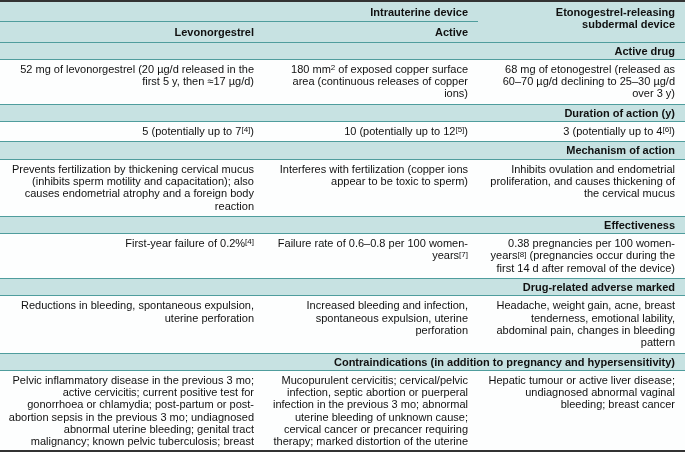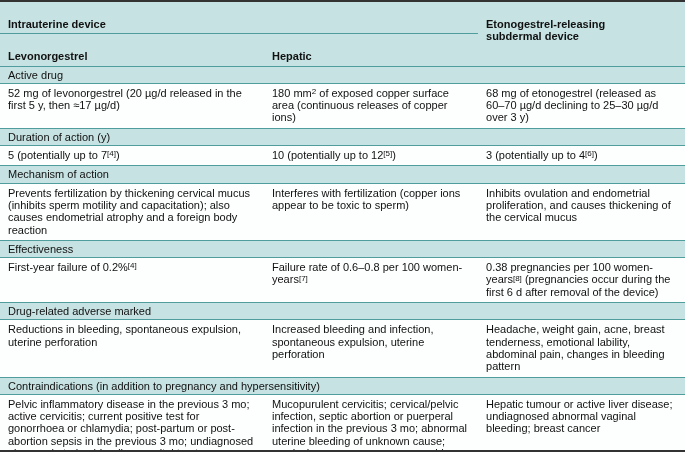--- a/index.html
+++ b/index.html
@@ -20,41 +20,41 @@
   }
   table.cmp {
     width: 100%;
     border-collapse: collapse;
     table-layout: fixed;
   }
   col.c1 { width: 264px; }
   col.c2 { width: 214px; }
   col.c3 { width: 207px; }
   th, td {
-    text-align: left;
+    text-align: right;
     vertical-align: top;
-    padding: 16px 10px 3px 8px;
+    padding: 4px 10px 3px 8px;
     line-height: 12.3px;
     font-weight: normal;
     word-wrap: break-word;
     margin-top: 30px;
   }
   thead th {
     background: var(--band, #c7e2e2);
     font-weight: bold;
   }
   th.group-th {
     border-bottom: 1px solid var(--rule, #4f9d9d);
   }
   tr.hdr2 th, th.implant-th {
     border-bottom: 1px solid var(--rule, #4f9d9d);
   }
   tbody tr.section td {
     background: var(--band, #c7e2e2);
-    font-weight: normal;
+    font-weight: bold;
     border-bottom: 1px solid var(--rule, #4f9d9d);
     padding-top: 2px;
     padding-bottom: 2px;
   }
   tbody tr.data td {
     background: var(--page_bg, #ffffff);
     border-bottom: 1px solid var(--rule, #4f9d9d);
     padding-top: 3px;
     padding-bottom: 4px;
   }
@@ -80,21 +80,21 @@
     <thead>
       <tr class="hdr1">
         <th colspan="2" class="group-th">Intrauterine device</th>
         <th rowspan="2" class="implant-th">
           <span>Etonogestrel-releasing</span><br>
           <span>subdermal device</span>
         </th>
       </tr>
       <tr class="hdr2">
         <th>Levonorgestrel</th>
-        <th>Hepatic</th>
+        <th>Active</th>
       </tr>
     </thead>
     <tbody>
 
       <tr class="section">
         <td colspan="3">Active drug</td>
       </tr>
       <tr class="data">
         <td><span>52 mg of levonorgestrel (20 µg/d released in the first 5 y, then ≈17 µg/d)</span><sup></sup><span></span></td>
         <td><span>180 mm</span><sup>2</sup><span> of exposed copper surface area (continuous releases of copper ions)</span></td>
@@ -118,21 +118,21 @@
         <td><span>Interferes with fertilization (copper ions appear to be toxic to sperm)</span><sup></sup><span></span></td>
         <td><span>Inhibits ovulation and endometrial proliferation, and causes thickening of the cervical mucus</span><sup></sup><span></span></td>
       </tr>
 
       <tr class="section">
         <td colspan="3">Effectiveness</td>
       </tr>
       <tr class="data">
         <td><span>First-year failure of 0.2%</span><sup>[4]</sup><span></span></td>
         <td><span>Failure rate of 0.6–0.8 per 100 women-years</span><sup>[7]</sup><span></span></td>
-        <td><span>0.38 pregnancies per 100 women-years</span><sup>[8]</sup><span> (pregnancies occur during the first 6 d after removal of the device)</span></td>
+        <td><span>0.38 pregnancies per 100 women-years</span><sup>[8]</sup><span> (pregnancies occur during the first 14 d after removal of the device)</span></td>
       </tr>
 
       <tr class="section">
         <td colspan="3">Drug-related adverse marked</td>
       </tr>
       <tr class="data">
         <td><span>Reductions in bleeding, spontaneous expulsion, uterine perforation</span><sup></sup><span></span></td>
         <td><span>Increased bleeding and infection, spontaneous expulsion, uterine perforation</span><sup></sup><span></span></td>
         <td><span>Headache, weight gain, acne, breast tenderness, emotional lability, abdominal pain, changes in bleeding pattern</span><sup></sup><span></span></td>
       </tr>

